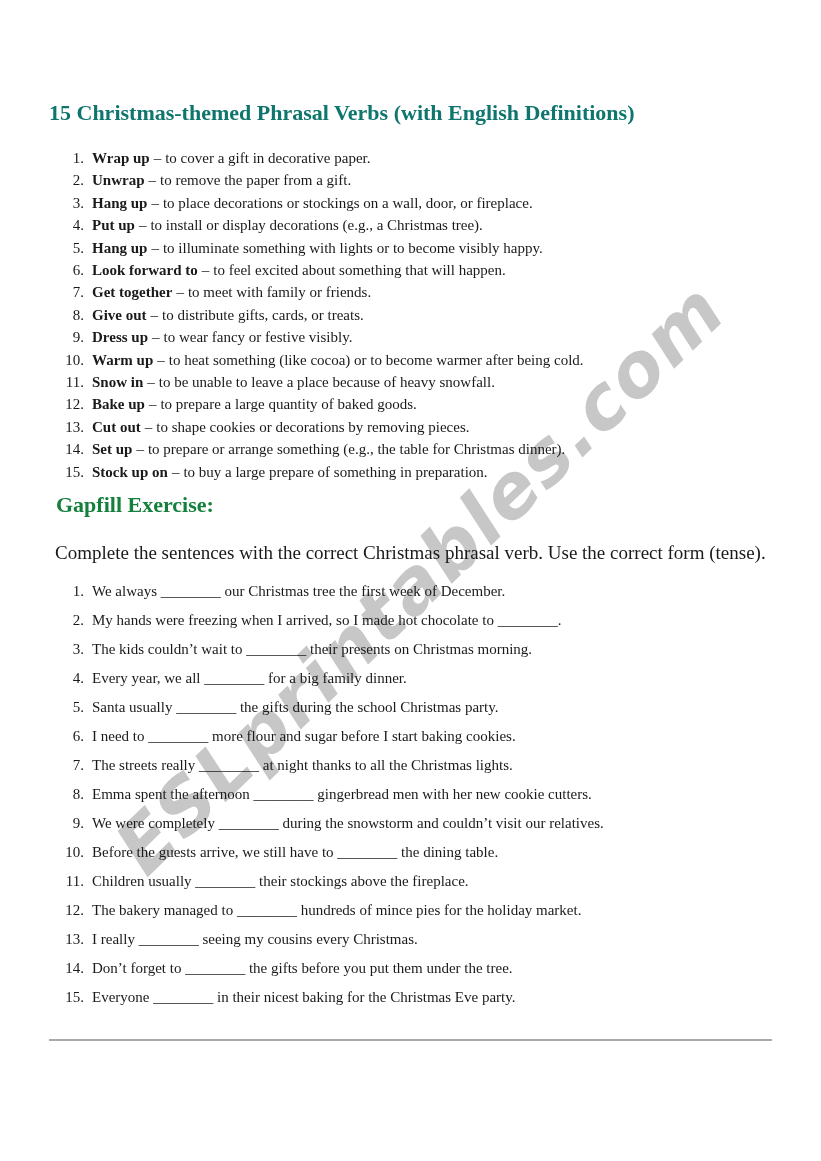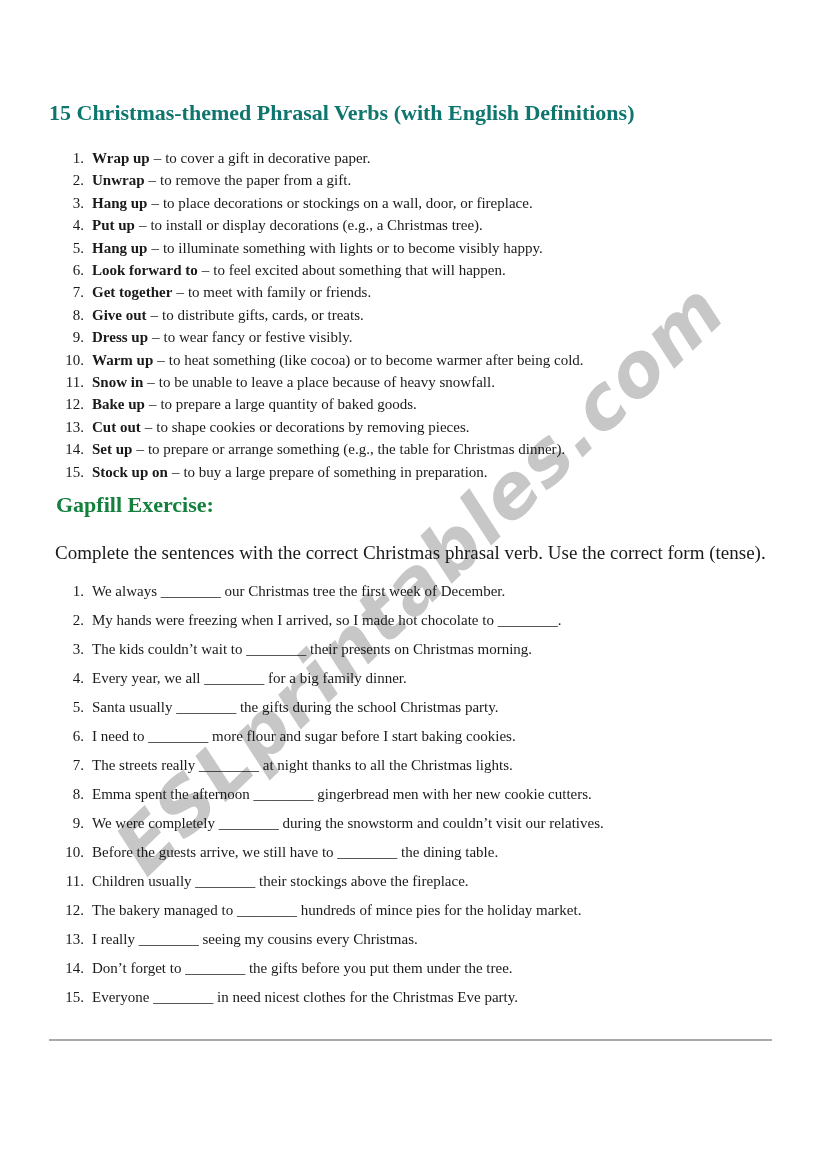--- a/index.html
+++ b/index.html
@@ -232,20 +232,20 @@
       <div class="row">
           <span class="num">13.</span>
           <span class="txt">I really ________ seeing my cousins every Christmas.</span>
         </div>
       <div class="row">
           <span class="num">14.</span>
           <span class="txt">Don’t forget to ________ the gifts before you put them under the tree.</span>
         </div>
       <div class="row">
           <span class="num">15.</span>
-          <span class="txt">Everyone ________ in need nicest clothes for the Christmas Eve party.</span>
+          <span class="txt">Everyone ________ in their nicest baking for the Christmas Eve party.</span>
         </div>
     </div>
 
     <div class="bottom-rule"></div>
 
   </div>
 </div>
 
 </body></html>

